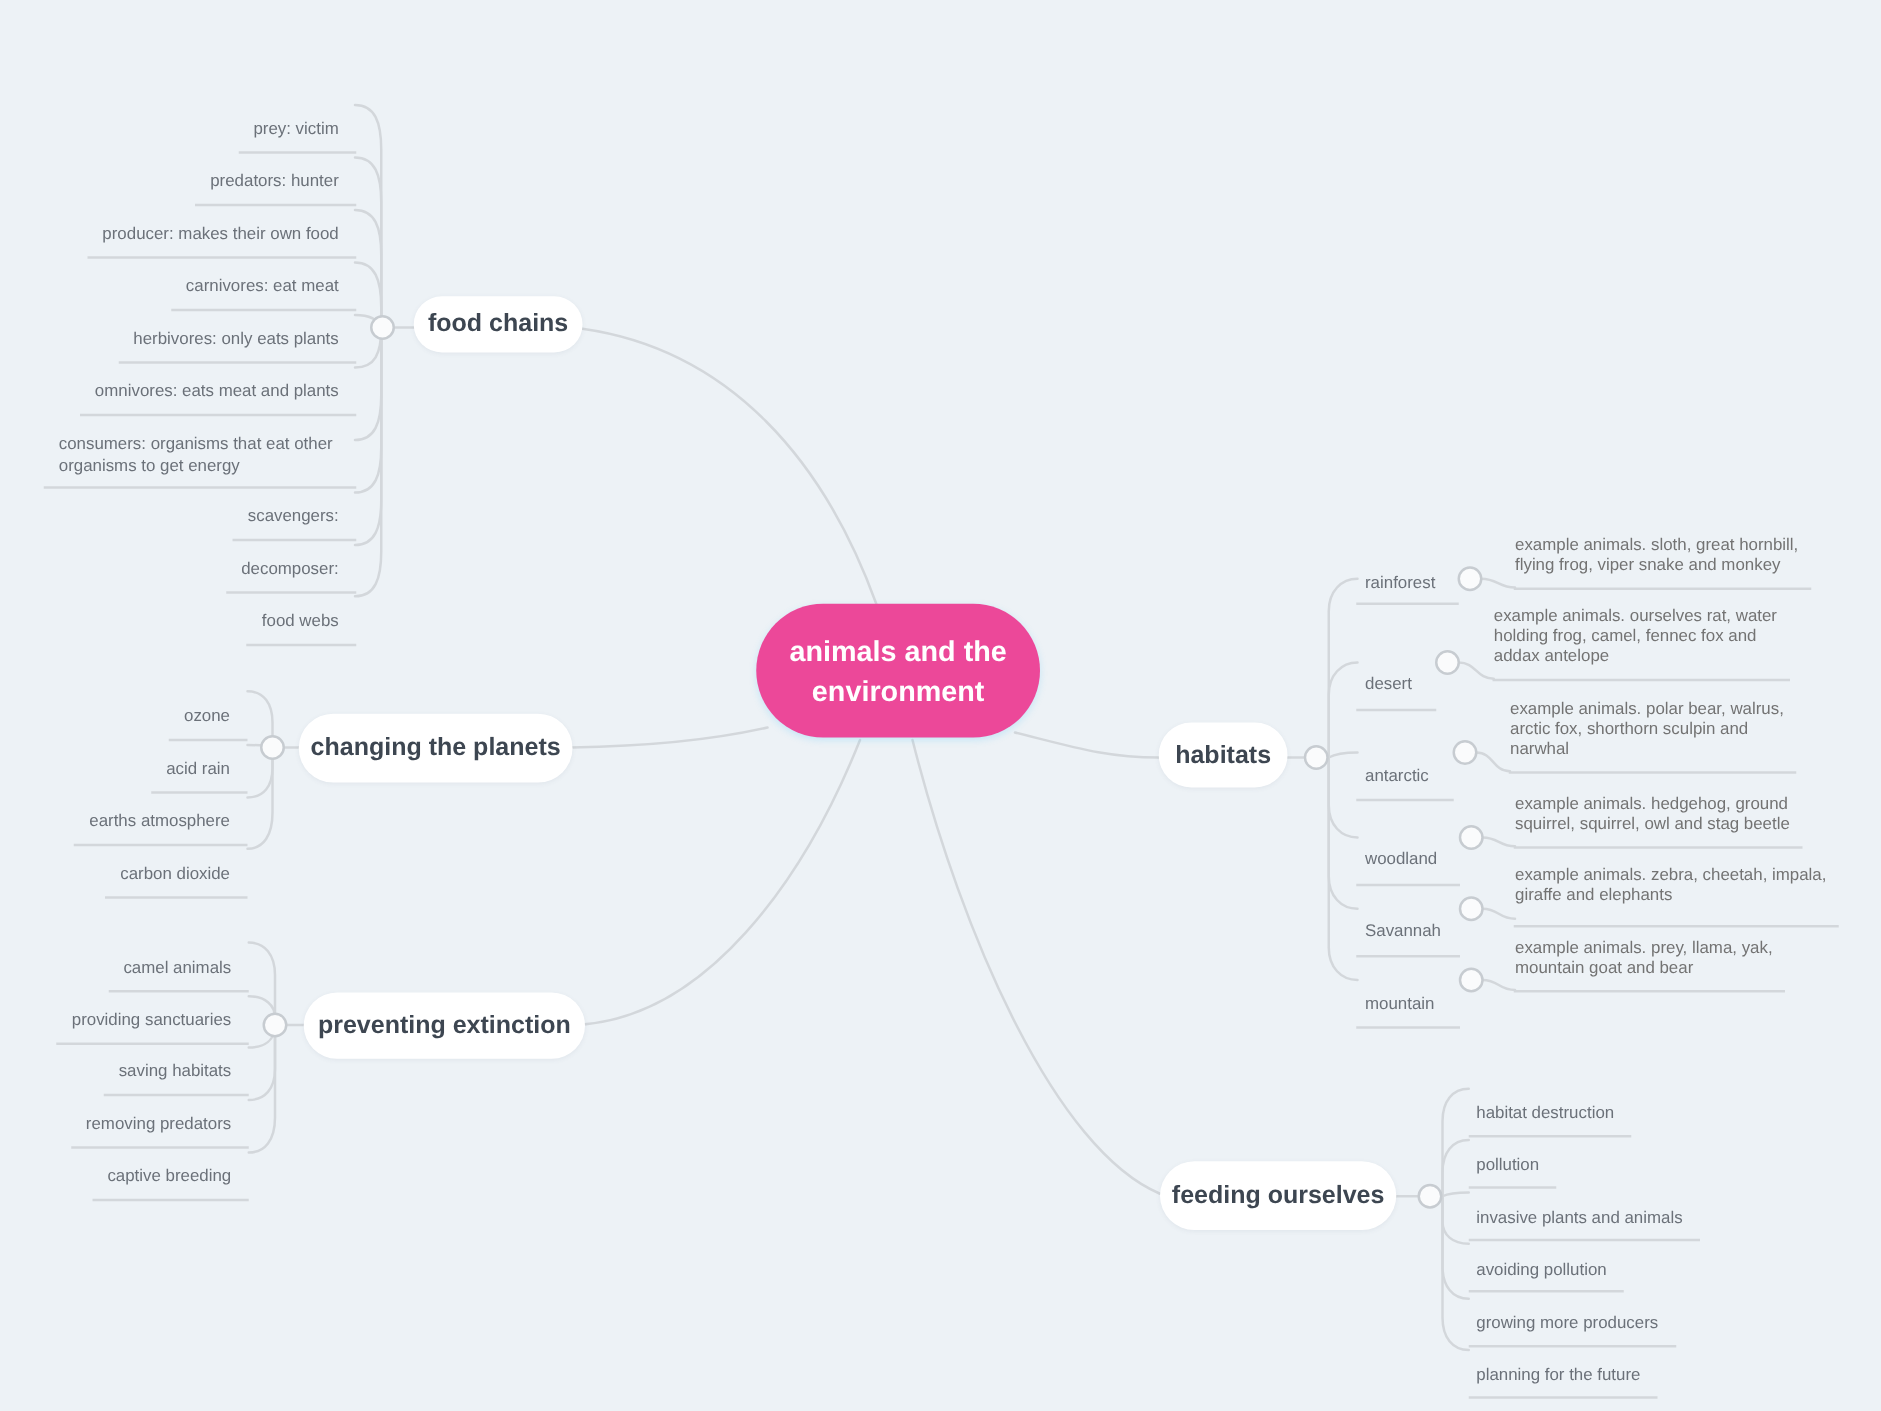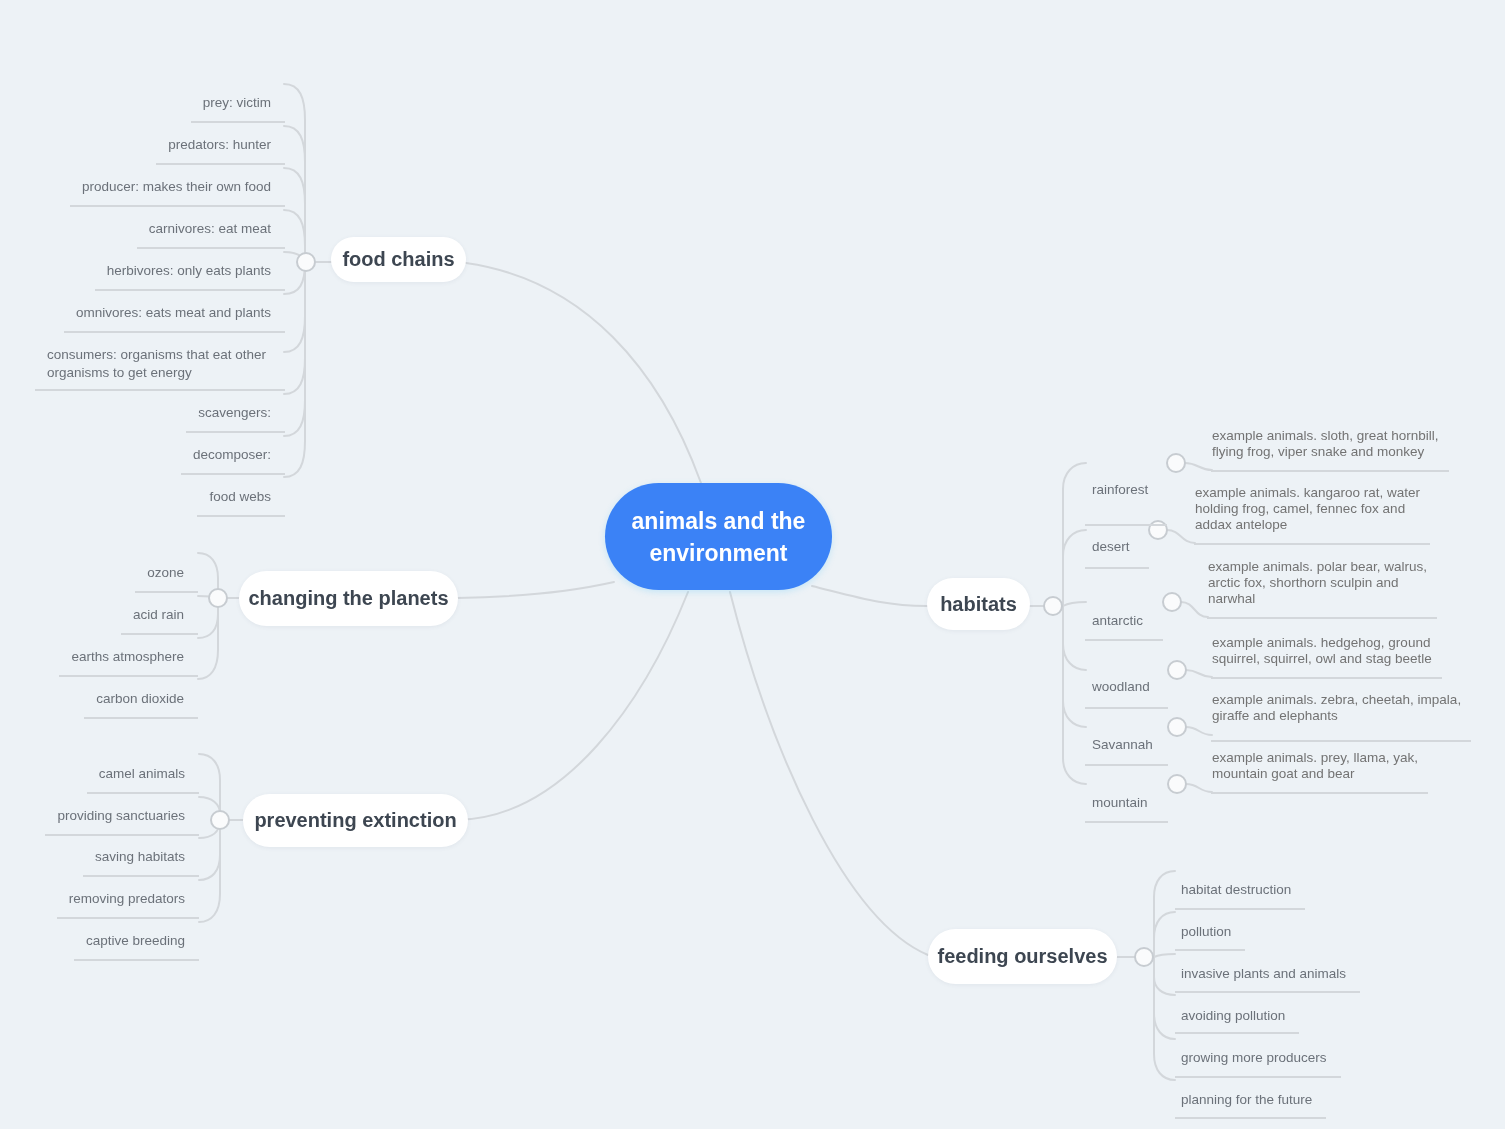--- a/index.html
+++ b/index.html
@@ -19,21 +19,21 @@
     background: #ffffff;
     border-radius: 28px;
     display: flex; align-items: center; justify-content: center;
     font-weight: 700; font-size: 20px; color: #3d4651;
     box-shadow: 0 1px 4px rgba(80,95,110,0.08);
     white-space: nowrap;
   }
   .root-topic {
     position: absolute;
     left: 605px; top: 483px; width: 227px; height: 107px;
-    background: #3b82f6;
+    background: #ec4899;
     border-radius: 54px;
     display: flex; flex-direction: column; align-items: center; justify-content: center;
     color: #ffffff; font-size: 23px; font-weight: 600; line-height: 32px;
     text-align: center;
     box-shadow: 0 2px 6px rgba(79,195,252,0.25);
   }
   .child-label {
     position: absolute;
     font-size: 13.5px; line-height: 18px; color: #6b7179;
     border-bottom: 2px solid #d3d7db;
@@ -157,33 +157,33 @@
   <div class="child-label anchor-right" style="right:1307px; top:569px;">acid rain</div>
   <div class="child-label anchor-right" style="right:1307px; top:611px;">earths atmosphere</div>
   <div class="child-label anchor-right" style="right:1307px; top:653px;">carbon dioxide</div>
 
   <div class="child-label anchor-right" style="right:1306px; top:728px;">camel animals</div>
   <div class="child-label anchor-right" style="right:1306px; top:770px;">providing sanctuaries</div>
   <div class="child-label anchor-right" style="right:1306px; top:811px;">saving habitats</div>
   <div class="child-label anchor-right" style="right:1306px; top:853px;">removing predators</div>
   <div class="child-label anchor-right" style="right:1306px; top:895px;">captive breeding</div>
 
-  <div class="child-label anchor-left" style="left:1085px; top:444px; width:82px; padding:0 0 25px 7px;">rainforest</div>
+  <div class="child-label anchor-left" style="left:1085px; top:420px; width:82px; padding:0 0 7px 7px;">rainforest</div>
   <div class="child-label anchor-left" style="left:1085px; top:501px; width:64px; padding:0 0 11px 7px;">desert</div>
   <div class="child-label anchor-left" style="left:1085px; top:575px; width:78px; padding:0 0 9px 7px;">antarctic</div>
   <div class="child-label anchor-left" style="left:1085px; top:641px; width:83px; padding:0 0 11px 7px;">woodland</div>
   <div class="child-label anchor-left" style="left:1085px; top:699px; width:83px; padding:0 0 10px 7px;">Savannah</div>
   <div class="child-label anchor-left" style="left:1085px; top:757px; width:83px; padding:0 0 9px 7px;">mountain</div>
 
   <div class="example-label" style="left:1211px; top:428px;">
     <span class="example-line">example animals. sloth, great hornbill,</span>
     <span class="example-line">flying frog, viper snake and monkey</span>
   </div>
   <div class="example-label" style="left:1194px; top:485px;">
-    <span class="example-line">example animals. kangaroo rat, water</span>
+    <span class="example-line">example animals. ourselves rat, water</span>
     <span class="example-line">holding frog, camel, fennec fox and</span>
     <span class="example-line">addax antelope</span>
   </div>
   <div class="example-label" style="left:1207px; top:559px;">
     <span class="example-line">example animals. polar bear, walrus,</span>
     <span class="example-line">arctic fox, shorthorn sculpin and</span>
     <span class="example-line">narwhal</span>
   </div>
   <div class="example-label" style="left:1211px; top:635px;">
     <span class="example-line">example animals. hedgehog, ground</span>

